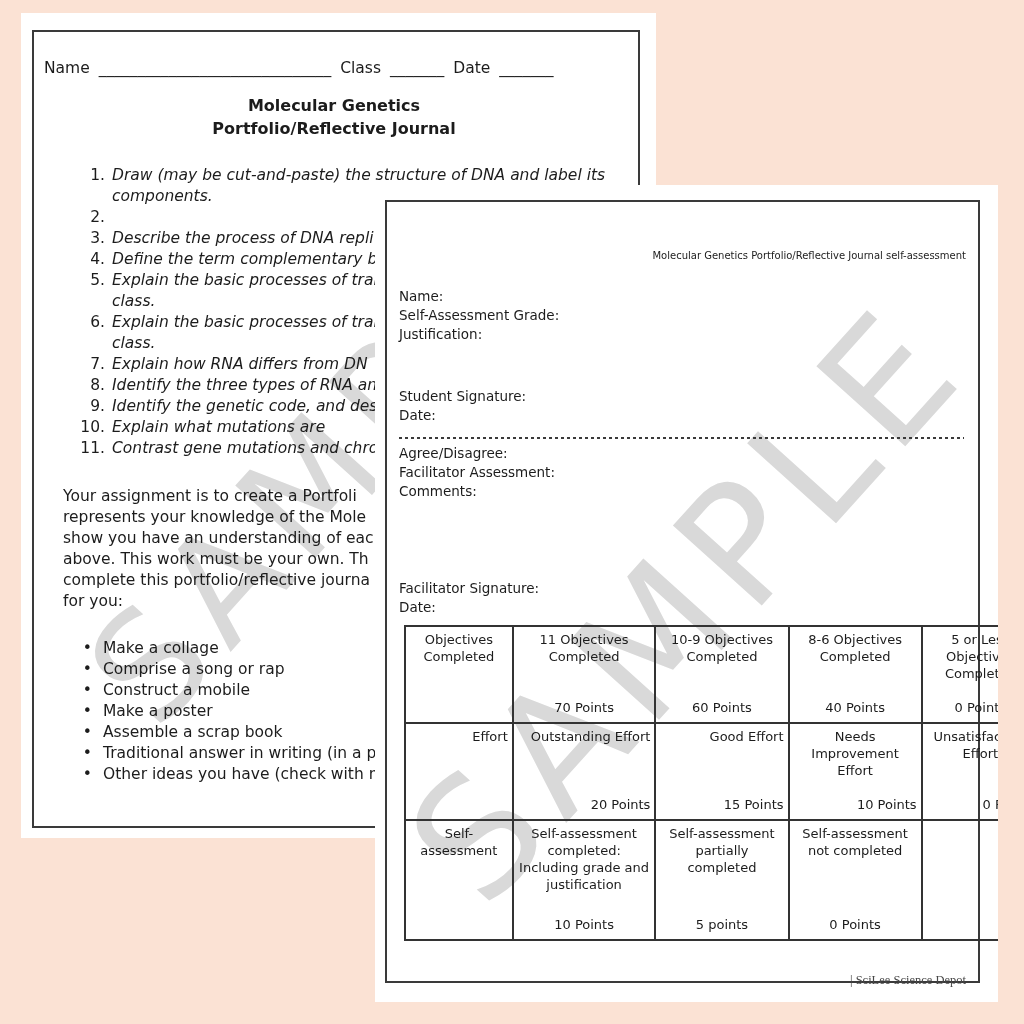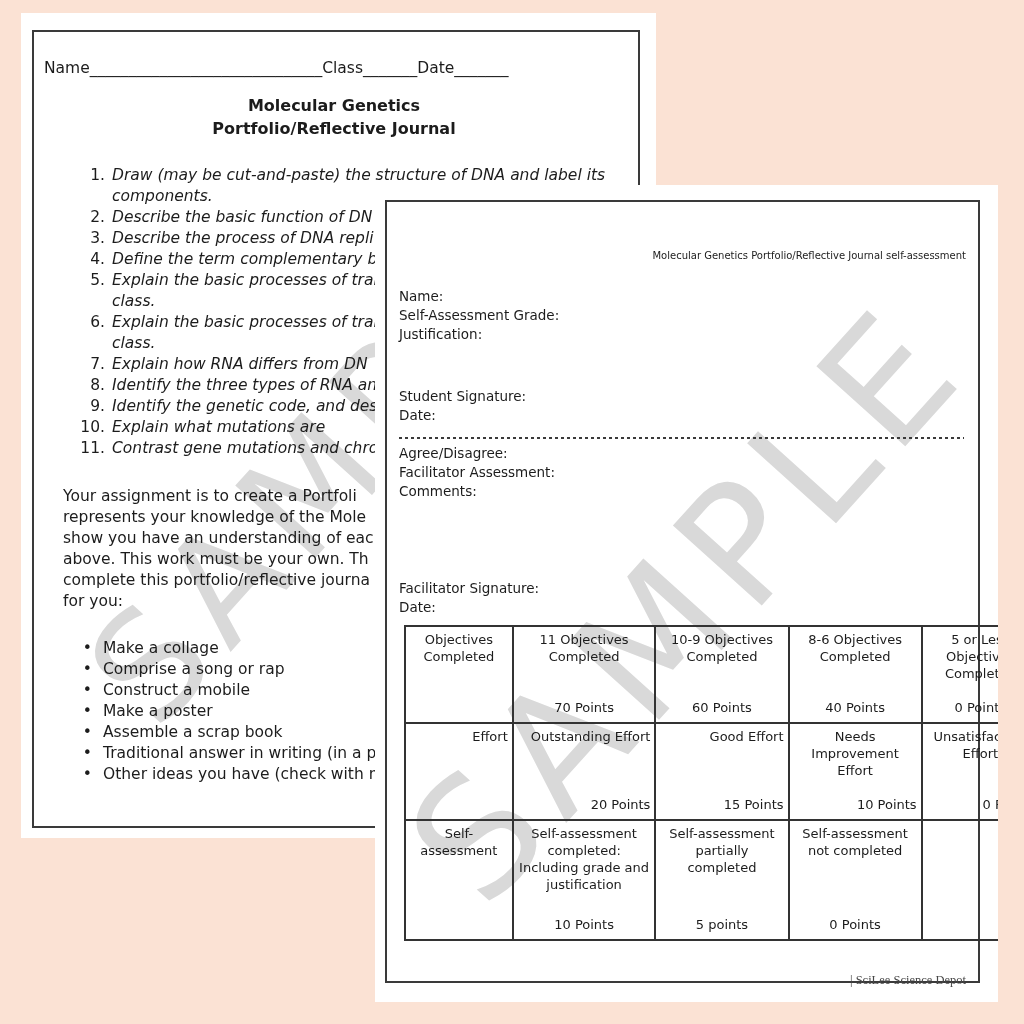--- a/index.html
+++ b/index.html
@@ -16,21 +16,21 @@
     position:absolute;z-index:0;color:#d9d9d9;
     letter-spacing:12px;white-space:nowrap;pointer-events:none;line-height:1;
   }
   .wm1{font-size:148px;left:320px;top:440px;transform:translate(-50%,-50%) rotate(-48deg);}
   .wm2{font-size:164px;left:312px;top:420px;transform:translate(-50%,-50%) rotate(-48deg);}
   .inner{position:absolute;border:2px solid #3a3a3a;z-index:1;}
   .inner1{left:11px;top:17px;right:16px;bottom:10px;padding:0 14px 0 10px;font-size:15.5px;line-height:21px;}
   .inner2{left:10px;top:15px;right:18px;bottom:19px;padding:0 12px;font-size:13.5px;line-height:19px;}
 
   
-  .p1-header{margin-top:26px;display:flex;align-items:baseline;gap:0;white-space:nowrap;}
+  .p1-header{margin-top:26px;display:flex;align-items:baseline;gap:9px;white-space:nowrap;}
   .p1-title{text-align:center;font-weight:bold;font-size:16px;line-height:23px;margin-top:15px;}
   .objectives{margin:25px 0 0 35px;}
   .li{display:flex;}
   .num{width:26px;text-align:right;flex:none;}
   .li .txt{margin-left:7px;white-space:nowrap;font-style:italic;}
   .para{margin:27px 0 0 19px;}
   .para div{white-space:nowrap;}
   .bullets{margin:26px 0 0 26px;}
   .b{display:flex;}
   .dot{width:22px;text-align:right;flex:none;}
@@ -79,21 +79,20 @@
       <div class="li">
           <span class="num">1.</span>
           <span class="txt">Draw (may be cut-and-paste) the structure of DNA and label its</span>
         </div>
       <div class="li">
           <span class="num"></span>
           <span class="txt">components.</span>
         </div>
       <div class="li">
           <span class="num">2.</span>
-          <span class="txt">Describe the basic function of DN</span>
         </div>
       <div class="li">
           <span class="num">3.</span>
           <span class="txt">Describe the process of DNA repli</span>
         </div>
       <div class="li">
           <span class="num">4.</span>
           <span class="txt">Define the term complementary ba</span>
         </div>
       <div class="li">

